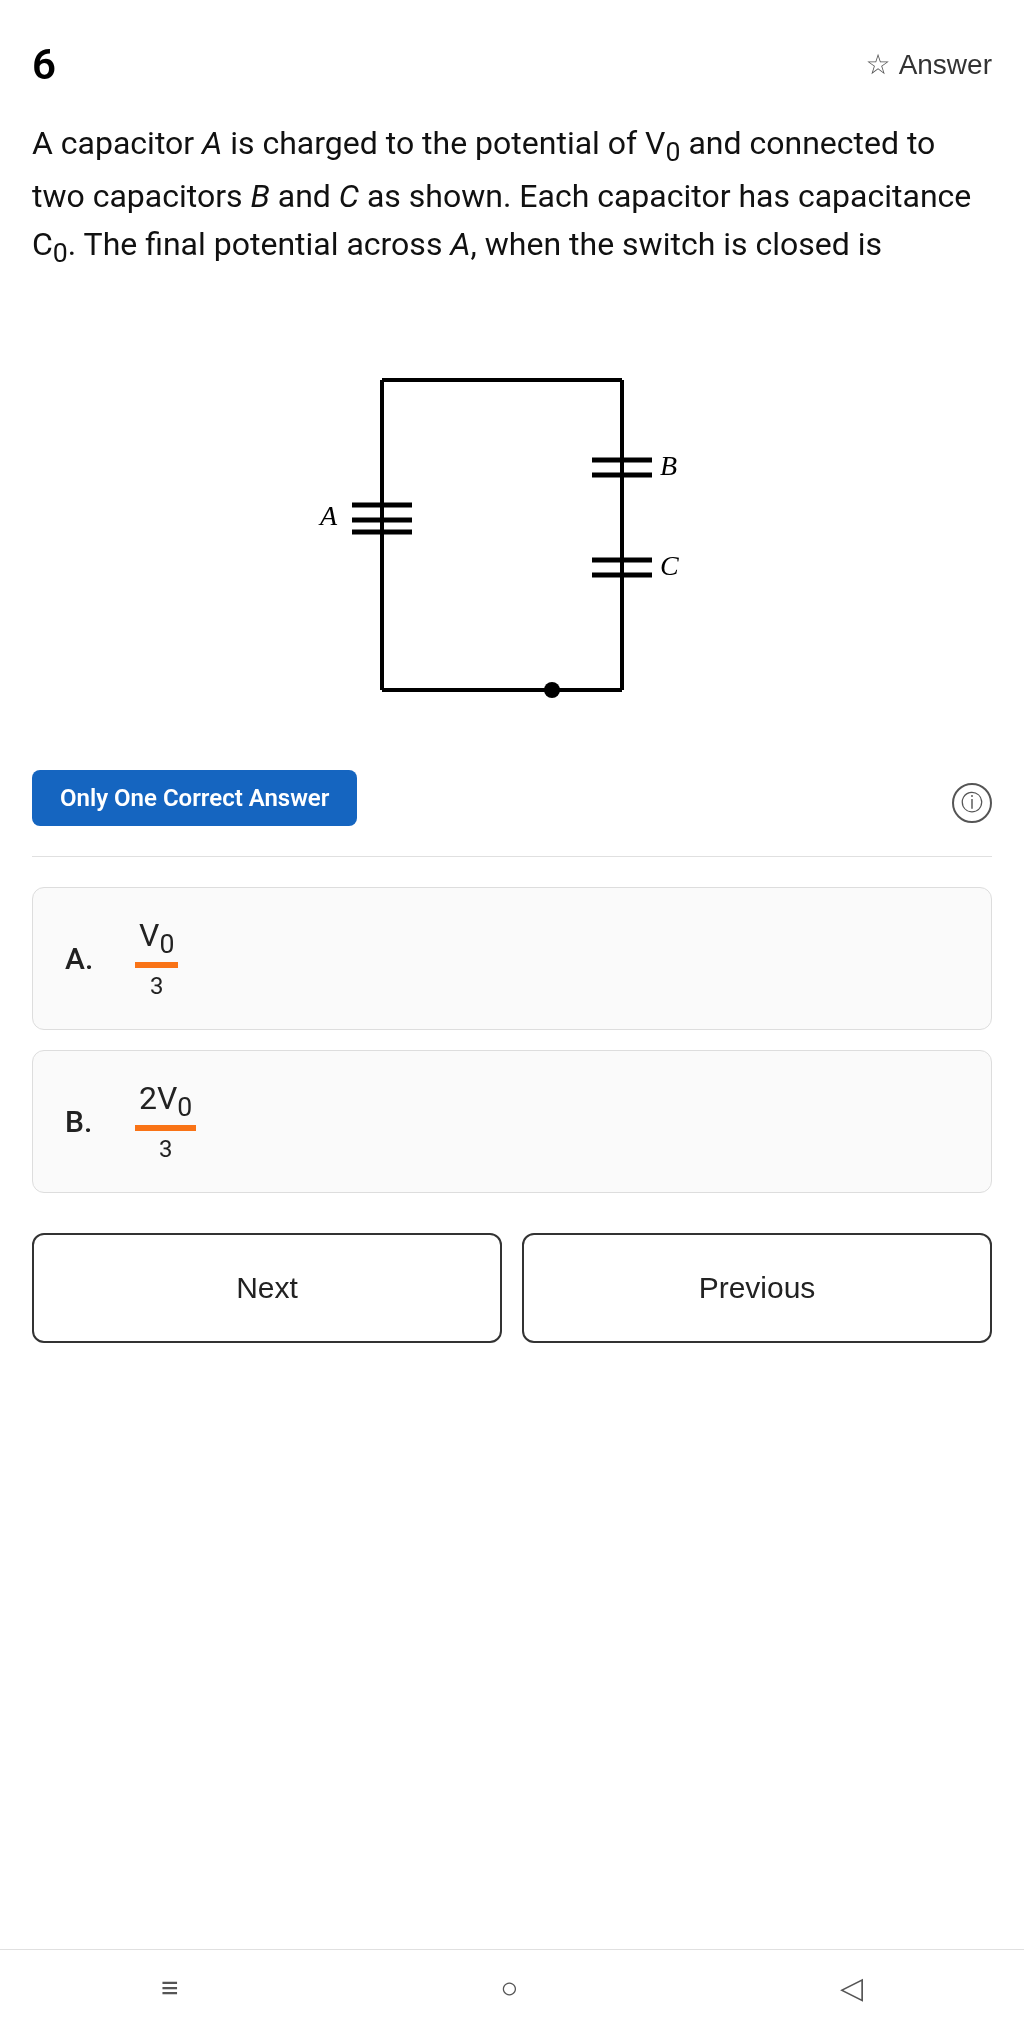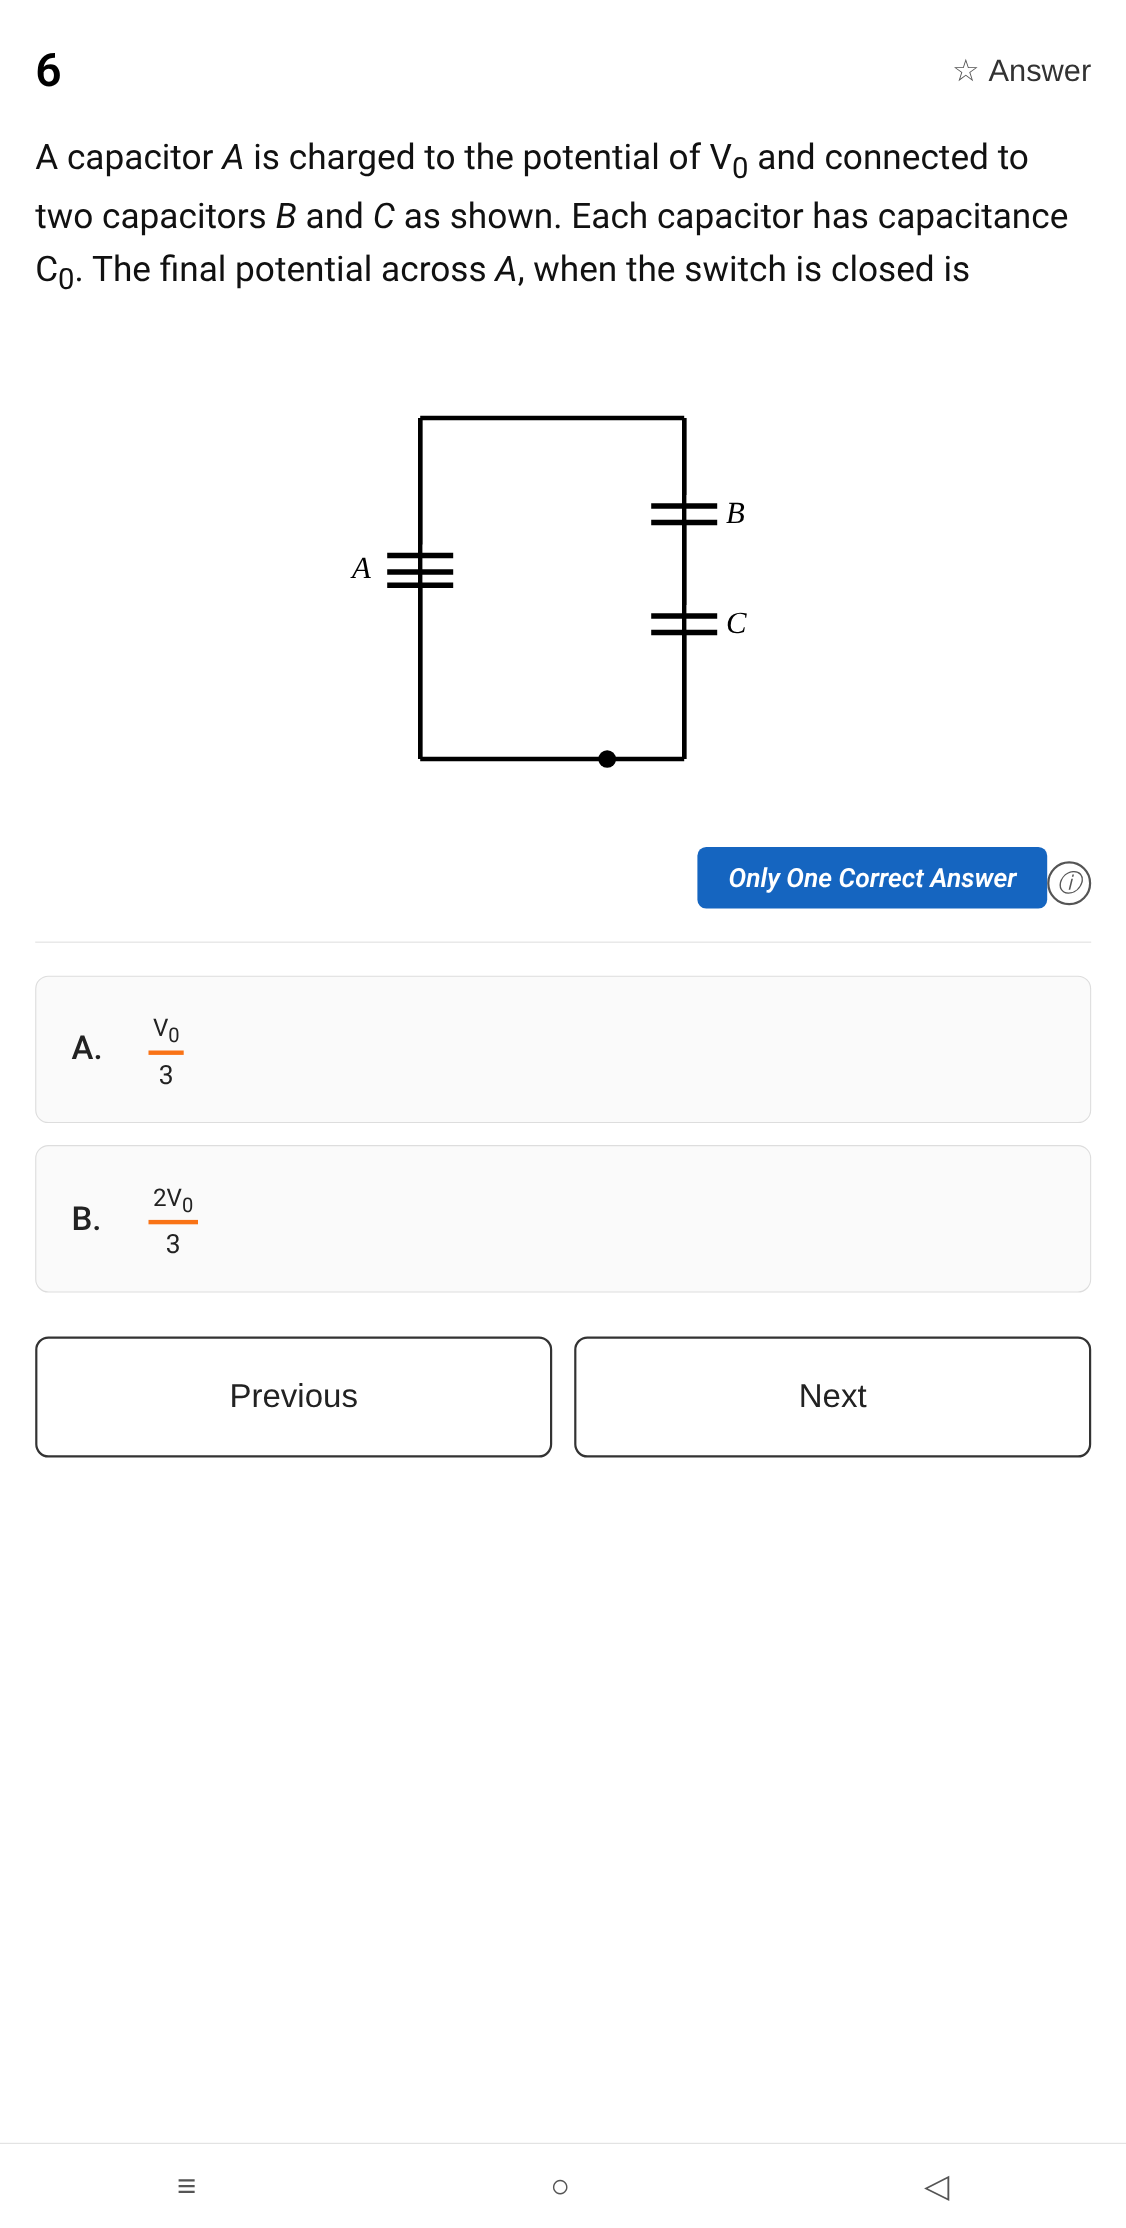--- a/index.html
+++ b/index.html
@@ -73,24 +73,23 @@
       border: 2px solid #555;
       display: flex;
       align-items: center;
       justify-content: center;
       font-size: 22px;
       color: #555;
       cursor: pointer;
     }
     .badge-and-info {
       display: flex;
-      justify-content: flex-end;
+      justify-content: space-between;
       align-items: center;
       margin-bottom: 20px;
-      font-style: italic;
     }
     .divider {
       border: none;
       border-top: 1px solid #e0e0e0;
       margin: 10px 0 30px 0;
     }
     .options-container {
       display: flex;
       flex-direction: column;
       gap: 20px;
@@ -116,22 +115,22 @@
       font-size: 28px;
       color: #222;
     }
     .fraction {
       display: inline-flex;
       flex-direction: column;
       align-items: center;
       gap: 2px;
     }
     .fraction .numerator {
-      font-size: 22px;
-      border-bottom: 4px solid #f97316;
+      font-size: 32px;
+      border-bottom: 6px solid #f97316;
       padding: 0 4px 2px 4px;
       line-height: 1.2;
     }
     .fraction .denominator {
       font-size: 24px;
       padding: 2px 4px 0 4px;
       line-height: 1.2;
     }
     .nav-buttons {
       display: flex;
@@ -248,22 +247,22 @@
       <span class="option-value">
         <span class="fraction">
           <span class="numerator">2V<sub>0</sub></span>
           <span class="denominator">3</span>
         </span>
       </span>
     </div>
   </div>
 
   <div class="nav-buttons">
+    <button class="nav-btn">Next</button>
     <button class="nav-btn">Previous</button>
-    <button class="nav-btn">Next</button>
   </div>
 </div>
 
 <div class="bottom-nav">
   <span class="bottom-nav-icon">≡</span>
   <span class="bottom-nav-icon">○</span>
   <span class="bottom-nav-icon">◁</span>
 </div>
 
 </body></html>

